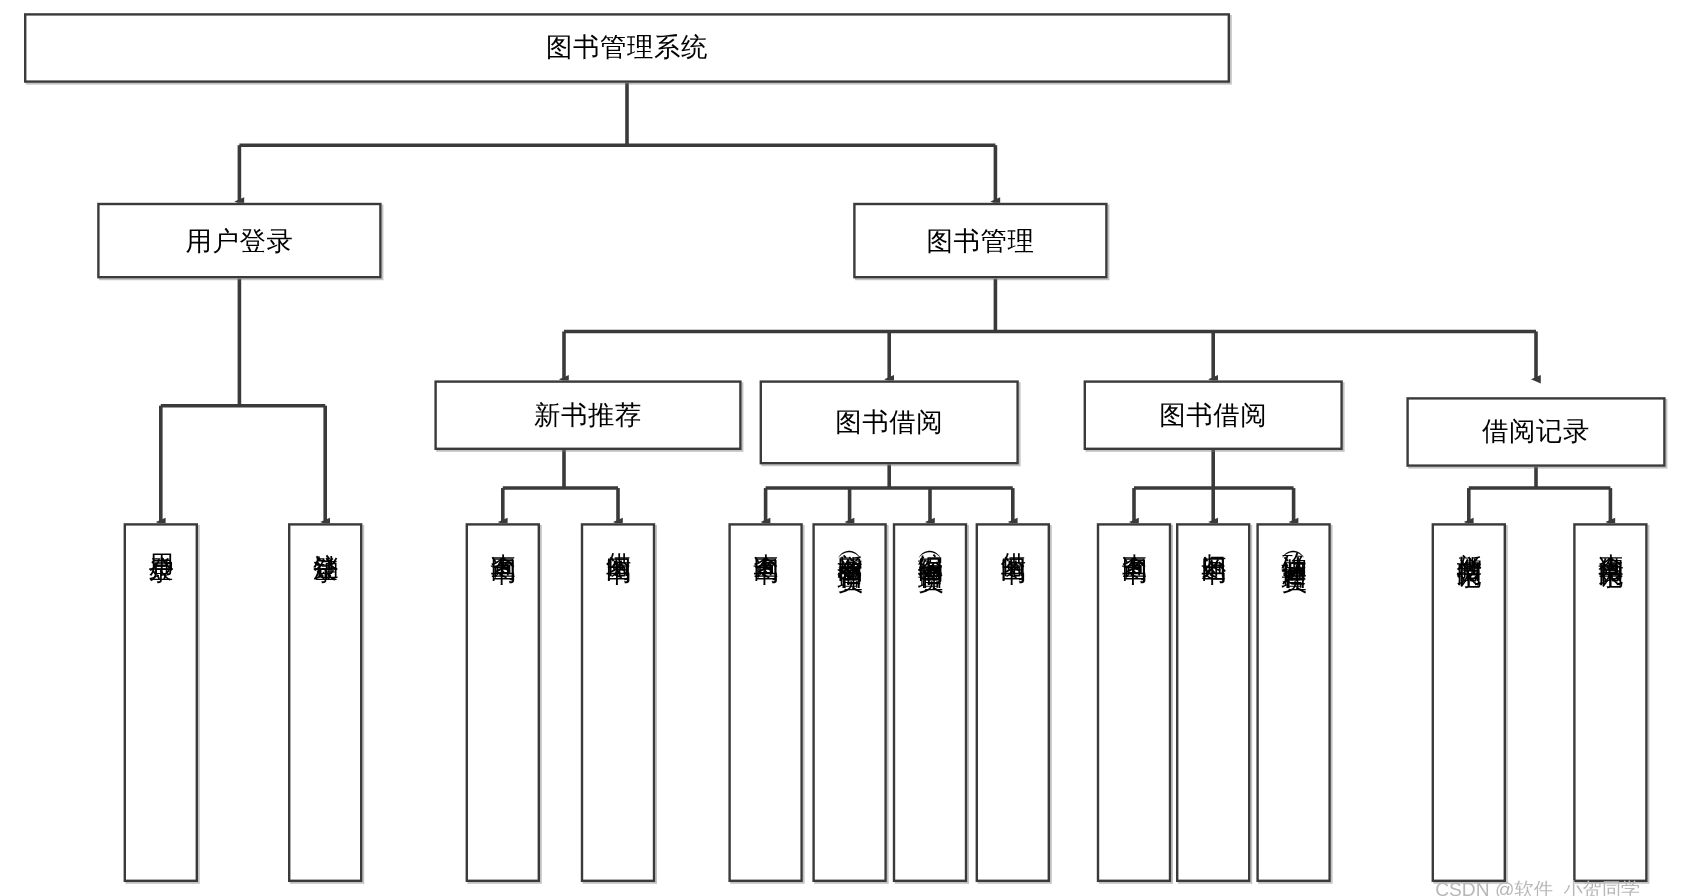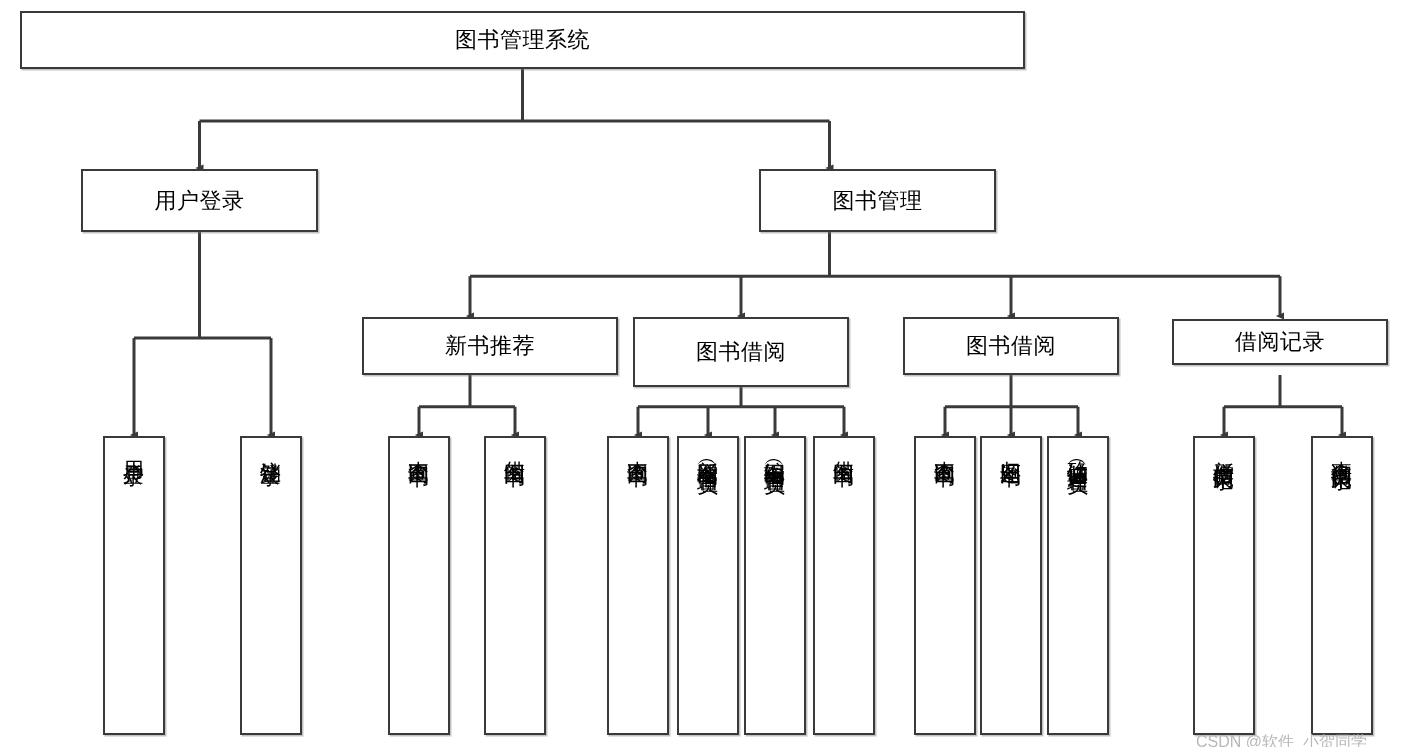--- a/index.html
+++ b/index.html
@@ -121,33 +121,33 @@
       </g>
   </svg>
 
   <div id="node-layer">
       <div class="node root horizontal" style="left: 20px; top: 11px; width: 1005px; height: 58px;">
         <span class="node-label">图书管理系统</span>
       </div>
       <div class="node level2 horizontal" style="left: 81px; top: 169px; width: 237px; height: 63px;">
         <span class="node-label">用户登录</span>
       </div>
-      <div class="node level2 horizontal" style="left: 711px; top: 169px; width: 237px; height: 63px; margin-left: 48px;">
+      <div class="node level2 horizontal" style="left: 711px; top: 169px; width: 212px; height: 63px;">
         <span class="node-label">图书管理</span>
       </div>
       <div class="node level3 horizontal" style="left: 362px; top: 317px; width: 256px; height: 58px;">
         <span class="node-label">新书推荐</span>
       </div>
       <div class="node level3 horizontal" style="left: 633px; top: 317px; width: 216px; height: 70px;">
         <span class="node-label">图书借阅</span>
       </div>
       <div class="node level3 horizontal" style="left: 903px; top: 317px; width: 216px; height: 58px;">
         <span class="node-label">图书借阅</span>
       </div>
-      <div class="node level3 horizontal" style="left: 1172px; top: 319px; width: 216px; height: 46px;">
+      <div class="node level3 horizontal" style="left: 1172px; top: 331px; width: 216px; height: 58px;">
         <span class="node-label">借阅记录</span>
       </div>
       <div class="node leaf vertical" style="left: 103px; top: 436px; width: 62px; height: 299px;">
         <span class="node-label">用户登录</span>
       </div>
       <div class="node leaf vertical" style="left: 240px; top: 436px; width: 62px; height: 299px;">
         <span class="node-label">注销登录</span>
       </div>
       <div class="node leaf vertical" style="left: 388px; top: 436px; width: 62px; height: 299px;">
         <span class="node-label">查询图书</span>

